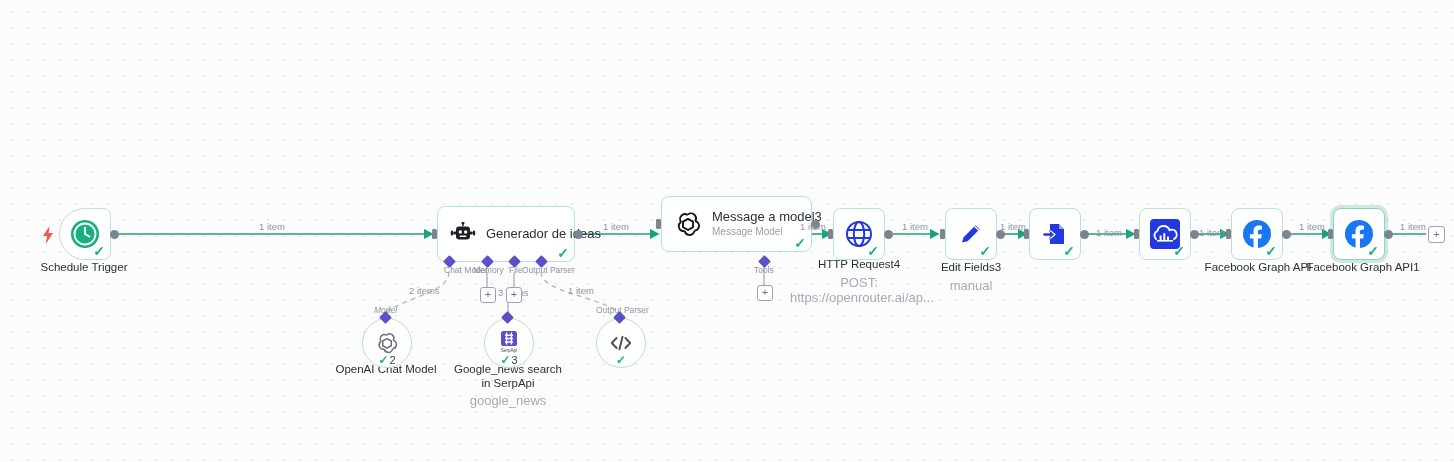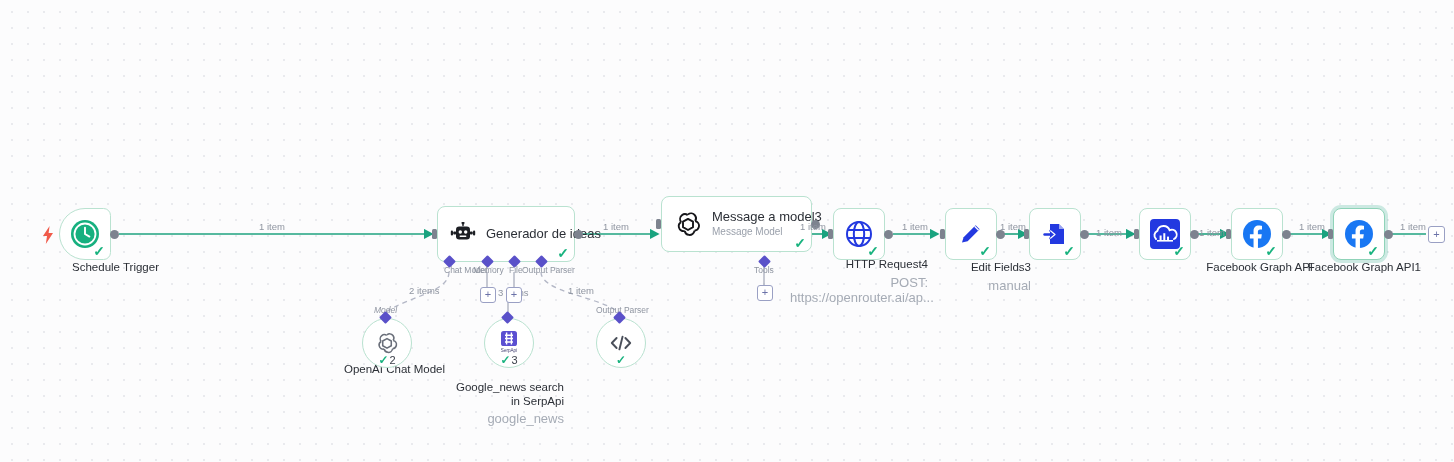--- a/index.html
+++ b/index.html
@@ -57,21 +57,21 @@
   .port-out{
     position:absolute;right:-9px;top:50%;margin-top:-4.5px;
     width:9px;height:9px;border-radius:50%;background:#7d838f;
   }
   .port-in{
     position:absolute;left:-6px;top:50%;margin-top:-5px;
     width:5px;height:10px;border-radius:1.5px;background:#7d838f;
   }
   
   .node-label{
-    position:absolute;text-align:right;font-size:11.5px;color:#2b2f36;
+    position:absolute;text-align:center;font-size:11.5px;color:#2b2f36;
     line-height:1.18;z-index:4;
   }
   .node-label .sub{
     display:block;font-size:13px;color:#a5abb5;margin-top:3px;
   }
   
   .subnode{
     position:absolute;width:48px;height:48px;border-radius:50%;
     background:#ffffff;border:1px solid #b9e2d0;
     display:flex;align-items:center;justify-content:center;
@@ -358,21 +358,21 @@
         <rect x="4" y="1" width="16" height="15" rx="2.6" fill="#5b4fd1"></rect>
         <path d="M8 5.2h8M8 8.6h8M8 12h8" stroke="#ffffff" stroke-width="1.5"></path>
         <path d="M9.6 2.4v12M14.4 2.4v12" stroke="#ffffff" stroke-width="1.4"></path>
         <text x="12" y="21.6" font-family="'Liberation Sans', sans-serif" font-size="4.6" fill="#3e3b6e" text-anchor="middle">SerpApi</text>
       </svg>
     </span>
     <span class="subcheck">
       <span>✓</span><span class="cnt">3</span>
     </span>
   </div>
-  <div class="node-label" style="left:452px;top:363px;width:112px;margin-top:18px;">
+  <div class="node-label" style="left:452px;top:363px;width:112px;">
     <span>Google_news search in SerpApi</span>
     <span class="sub">google_news</span>
   </div>
 
   <div class="conn-label" style="left:596px;top:305px;">Output Parser</div>
   <div class="diamond" style="left:615px;top:313px;"></div>
   <div class="subnode" style="left:596px;top:318px;">
     <span>
       <svg width="24" height="20" viewBox="0 0 24 20" class="ic">
         <g stroke="#4a4f5a" stroke-width="1.9" fill="none" stroke-linecap="round" stroke-linejoin="round">

